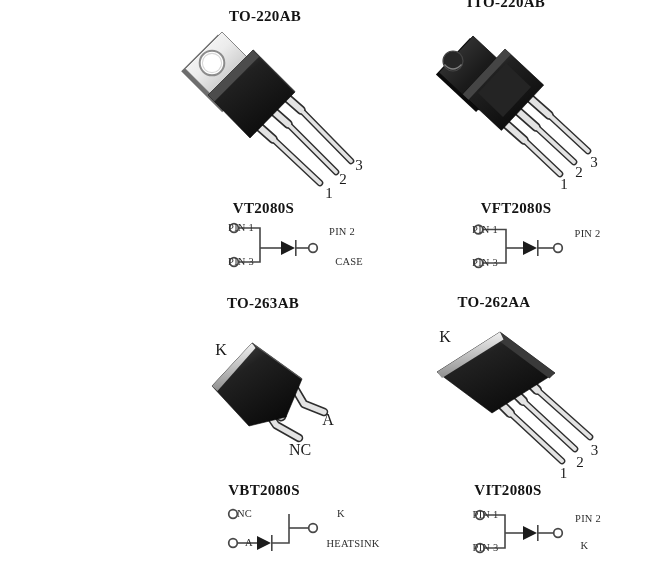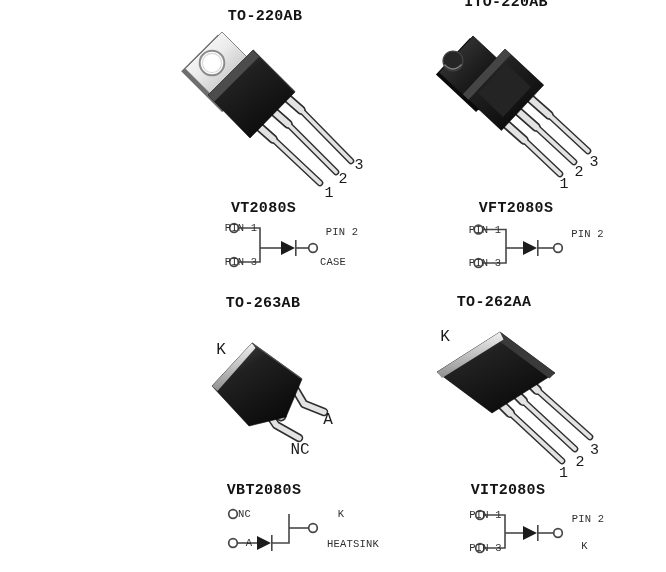--- a/index.html
+++ b/index.html
@@ -1,18 +1,18 @@
 <!DOCTYPE html>
 <html><head>
 <meta charset="utf-8">
 <style>
   html,body{margin:0;padding:0;background:#ffffff;}
   #canvas{
     position:relative;width:666px;height:572px;background:#ffffff;overflow:hidden;
-    font-family:Liberation Mono, monospace;
+    font-family:Liberation Serif, serif;
   }
   .t{position:absolute;transform:translate(-50%,-50%);white-space:nowrap;line-height:1;}
   .title{font-weight:bold;font-size:15px;color:#141414;letter-spacing:.3px;}
   .lbl{font-size:10.5px;color:#2e2e2e;letter-spacing:.2px;margin-left:28px;}
   .num{font-size:15px;color:#1a1a1a;}
   .letter{font-size:16px;color:#1a1a1a;}
   svg{position:absolute;overflow:visible;}
   
   .w{stroke:#474747;stroke-width:1.6;fill:none;}
   .term{fill:#ffffff;stroke:#474747;stroke-width:1.7;}
@@ -125,21 +125,21 @@
     <polygon class="di" points="281,241 281,255 295,248"></polygon>
     <path class="w" d="M295.8 240 V256"></path>
     <path class="w" d="M295.8 248 H308.7"></path>
     <circle class="term" cx="234" cy="228" r="4.3"></circle>
     <circle class="term" cx="234" cy="262" r="4.3"></circle>
     <circle class="term" cx="313" cy="248" r="4.3"></circle>
   </svg>
   <span class="t lbl" style="left:213px;top:228px">PIN 1</span>
   <span class="t lbl" style="left:213px;top:262px">PIN 3</span>
   <span class="t lbl" style="left:314px;top:232px">PIN 2</span>
-  <span class="t lbl" style="left:305px;top:262px">CASE</span>
+  <span class="t lbl" style="left:321px;top:262px">CASE</span>
 
   <svg style="left:438px;top:218px" width="136" height="56" viewBox="438 218 136 56">
     <path class="w" d="M482.8 229.5 H506 V263 H482.8"></path>
     <path class="w" d="M506 248 H523"></path>
     <polygon class="di" points="523,241 523,255 537,248"></polygon>
     <path class="w" d="M537.8 240 V256"></path>
     <path class="w" d="M537.8 248 H553.7"></path>
     <circle class="term" cx="478.5" cy="229.5" r="4.3"></circle>
     <circle class="term" cx="478.5" cy="263" r="4.3"></circle>
     <circle class="term" cx="558" cy="248" r="4.3"></circle>

